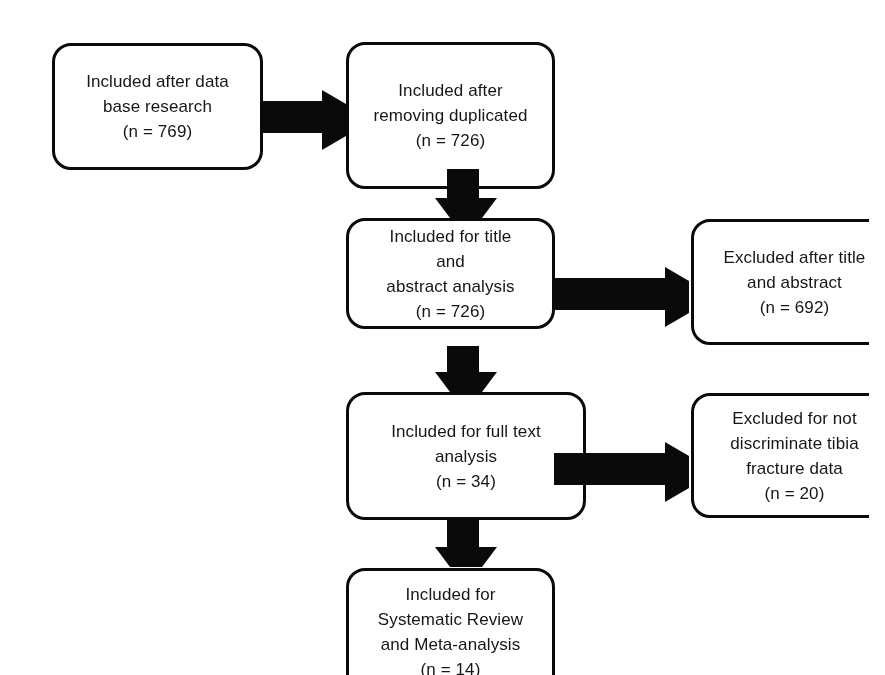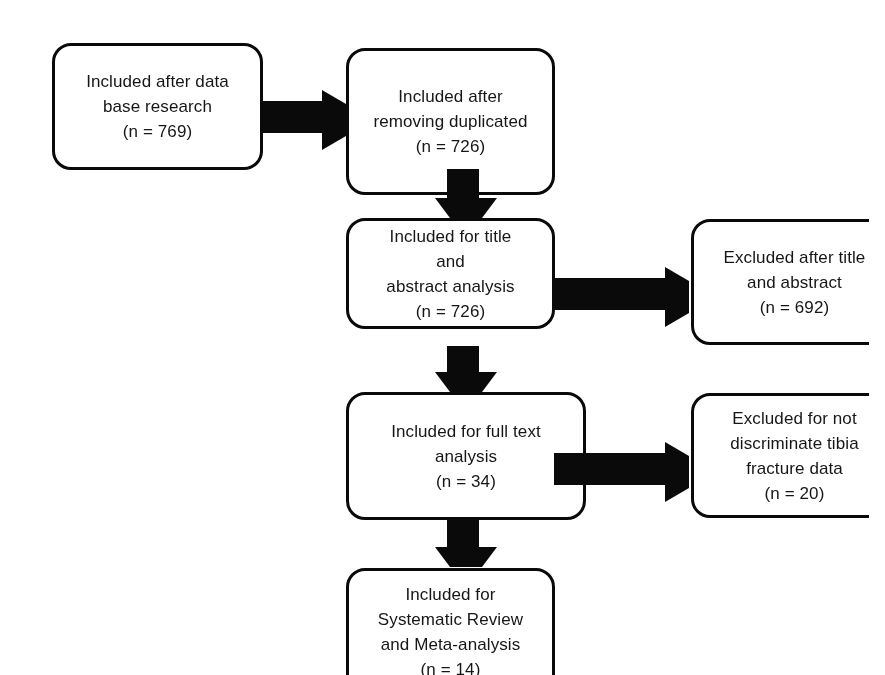--- a/index.html
+++ b/index.html
@@ -42,21 +42,21 @@
 <body>
 
 <div class="page">
 
   <div class="node" style="left:20px;top:11px;width:211px;height:127px">
     <div class="node-label">Included after data
 base research
 (n = 769)</div>
   </div>
 
-  <div class="node" style="left:314px;top:16px;width:209px;height:147px">
+  <div class="node" style="left:314px;top:10px;width:209px;height:147px">
     <div class="node-label">Included after
 removing duplicated
 (n = 726)</div>
   </div>
 
   <div class="node" style="left:314px;top:186px;width:209px;height:111px">
     <div class="node-label">Included for title and
 abstract analysis
 (n = 726)</div>
   </div>

